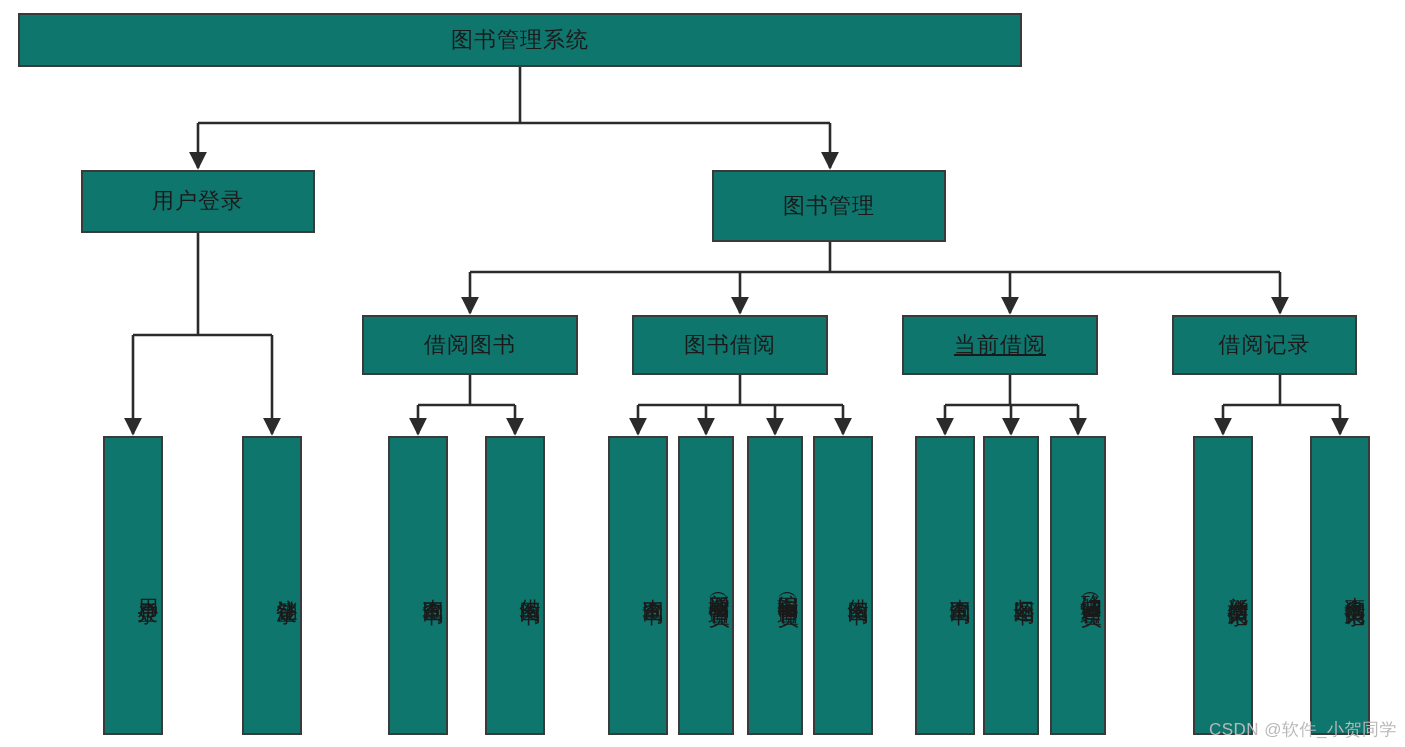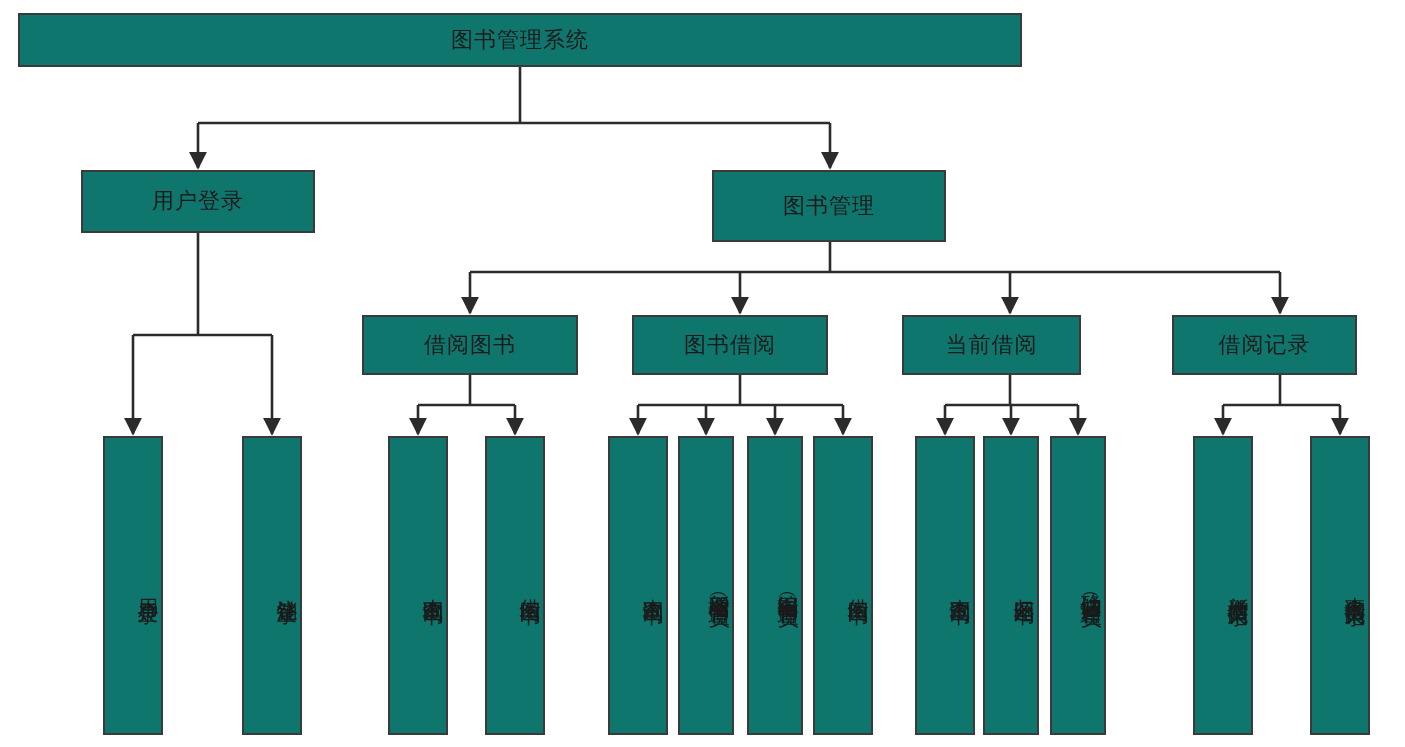--- a/index.html
+++ b/index.html
@@ -134,21 +134,21 @@
   <div class="node horiz" style="left:712px; top:170px; width:234px; height:72px;">
     <span>图书管理</span>
   </div>
 
   <div class="node horiz" style="left:362px; top:315px; width:216px; height:60px;">
     <span>借阅图书</span>
   </div>
   <div class="node horiz" style="left:632px; top:315px; width:196px; height:60px;">
     <span>图书借阅</span>
   </div>
-  <div class="node horiz" style="left:902px; top:315px; width:179px; height:60px;">
+  <div class="node horiz" style="left:902px; top:315px; width:196px; height:60px;text-decoration:underline;">
     <span>当前借阅</span>
   </div>
   <div class="node horiz" style="left:1172px; top:315px; width:185px; height:60px;">
     <span>借阅记录</span>
   </div>
 
   <div class="node vert" style="left:103px; top:436px; width:60px; height:299px;">
     <span class="vlabel">用户登录</span>
   </div>
   <div class="node vert" style="left:242px; top:436px; width:60px; height:299px;">
@@ -185,14 +185,15 @@
     <span class="vlabel">确认归还（管理员）</span>
   </div>
 
   <div class="node vert" style="left:1193px; top:436px; width:60px; height:299px;">
     <span class="vlabel">新增借阅记录</span>
   </div>
   <div class="node vert" style="left:1310px; top:436px; width:60px; height:299px;">
     <span class="vlabel">查询借阅记录</span>
   </div>
 
+  <div id="watermark">CSDN @软件_小贺同学</div>
 
 </div>
 
 </body></html>

